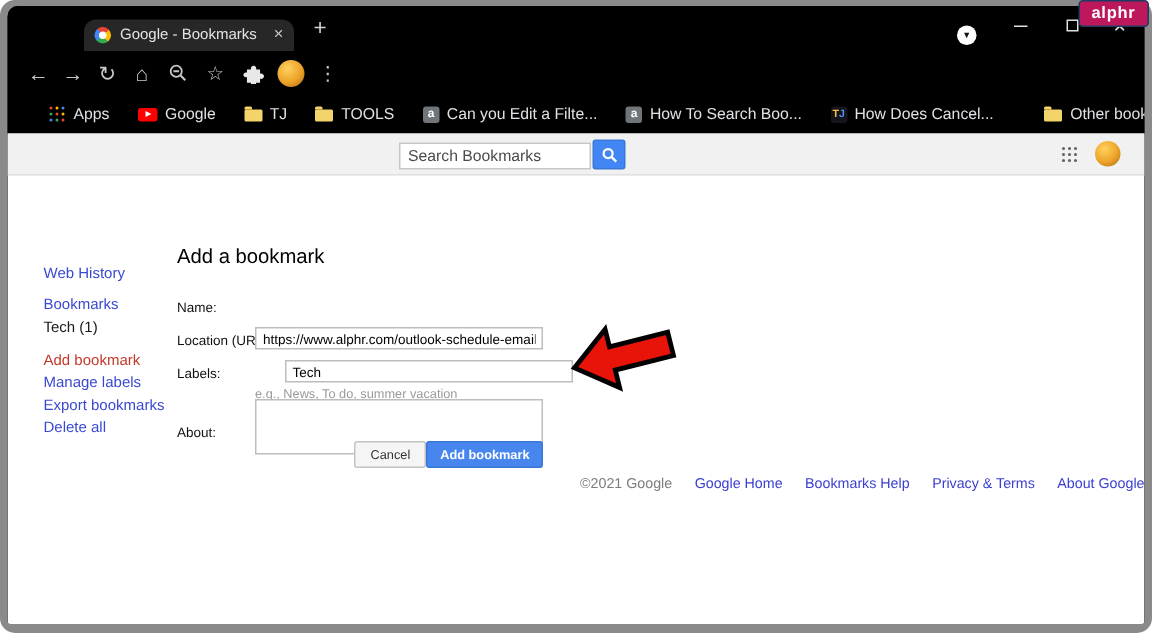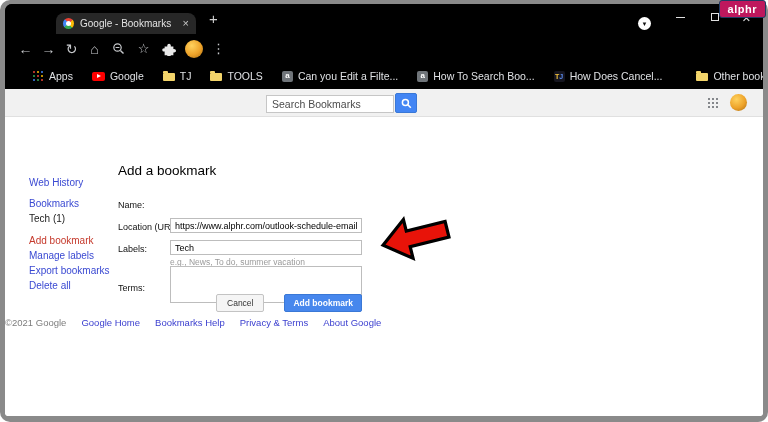--- a/index.html
+++ b/index.html
@@ -85,26 +85,26 @@
   .sbactive { color: #c5392b; }
   .form-heading { position: absolute; left: 113px; top: 74px; font-size: 13.5px; color: #000; }
   .flabel { position: absolute; left: 113px; font-size: 9px; color: #111; }
   .finput { position: absolute; left: 165px; width: 192px; height: 15px; border: 1px solid #bdbdbd;
     font-size: 9px; padding: 0 4px; font-family: inherit; color: #000; background: #fff; }
   .fhint { position: absolute; left: 165px; top: 168px; font-size: 8.5px; color: #9a9a9a; text-decoration: underline; }
   .fnotes { position: absolute; left: 165px; top: 177px; width: 192px; height: 37px; border: 1px solid #bdbdbd;
     font-size: 9px; padding: 2px 4px; font-family: inherit; resize: none; background: #fff; }
   .resize-grip { position: absolute; left: 349px; top: 207px; width: 6px; height: 6px;
     background: repeating-linear-gradient(-45deg, transparent 0 1px, #999 1px 2px, transparent 2px 3px); }
-  .fbuttons { position: absolute; left: 165px; top: 205px; width: 192px; display: flex; justify-content: flex-end; gap: 20px; }
+  .fbuttons { position: absolute; left: 165px; top: 205px; width: 192px; display: flex; justify-content: flex-end; gap: 0; }
   .btn-cancel { background: #f5f5f5; border: 1px solid #c3c3c3; color: #333; font-size: 8.5px;
     padding: 3px 10px; border-radius: 2px; font-family: inherit; }
   .btn-submit { background: #4787ed; border: 1px solid #3a78d6; color: #fff; font-size: 8.5px; font-weight: bold;
     padding: 3px 8px; border-radius: 2px; font-family: inherit; }
-  .gfooter { position: absolute; left: 0; right: 0; top: 228px; display: flex; justify-content: flex-start;
+  .gfooter { position: absolute; left: 0; right: 0; top: 228px; display: flex; justify-content: flex-end;
     gap: 15px; font-size: 9.5px; }
   .gfooter .copy { color: #7d7d7d; }
   .gfooter .flink { color: #3a3ecf; cursor: pointer; }
   .red-arrow { position: absolute; left: 374px; top: 118px; width: 74px; height: 60px; transform: rotate(-14deg); }
   .alphr-badge { position: absolute; top: 0; right: 2px; z-index: 50; background: #be185d; color: #fff;
     font-weight: bold; font-size: 11px; letter-spacing: .5px; padding: 2px 8px 2px; border-radius: 3px;
     border: 1px solid #1f3a62; }
   svg { display: block; }
 </style>
 </head>
@@ -216,24 +216,24 @@
       <span class="sblink" style="top:191px">Delete all</span>
 
       <div class="form-heading">Add a bookmark</div>
 
       <span class="flabel" style="top:111px">Name:</span>
 
       <span class="flabel" style="top:133px">Location (URL):</span>
       <input class="finput" style="top: 129px;" type="text" value="https://www.alphr.com/outlook-schedule-email/">
 
       <span class="flabel" style="top:155px">Labels:</span>
-      <input class="finput" style="top: 151px;" type="text" value="Tech">
+      <input class="finput" style="top: 151px; margin-left: 20px;" type="text" value="Tech">
       <span class="fhint">e.g., News, To do, summer vacation</span>
 
-      <span class="flabel" style="top:194px">Terms:</span>
+      <span class="flabel" style="top:194px">About:</span>
       <textarea class="fnotes" style=""></textarea>
       <span class="resize-grip"></span>
 
       <div class="fbuttons">
         <button class="btn-cancel">Cancel</button>
         <button class="btn-submit">Add bookmark</button>
       </div>
 
       <div class="gfooter">
         <span class="copy">©2021 Google</span>

